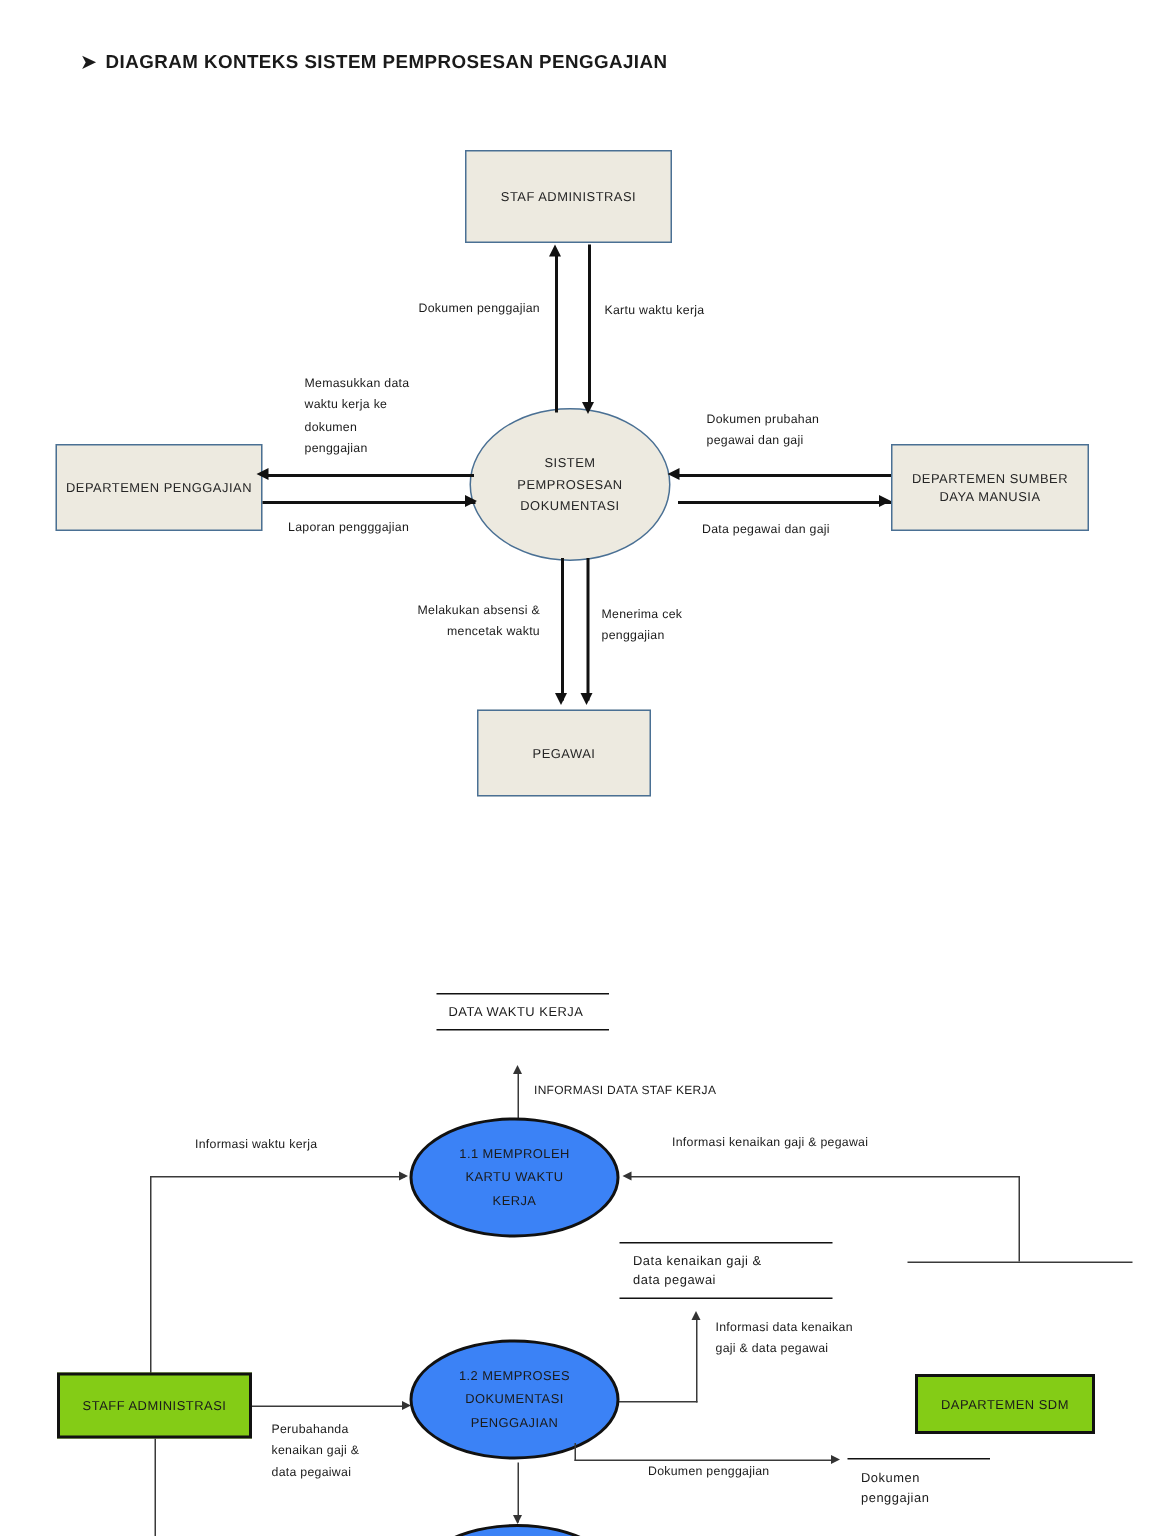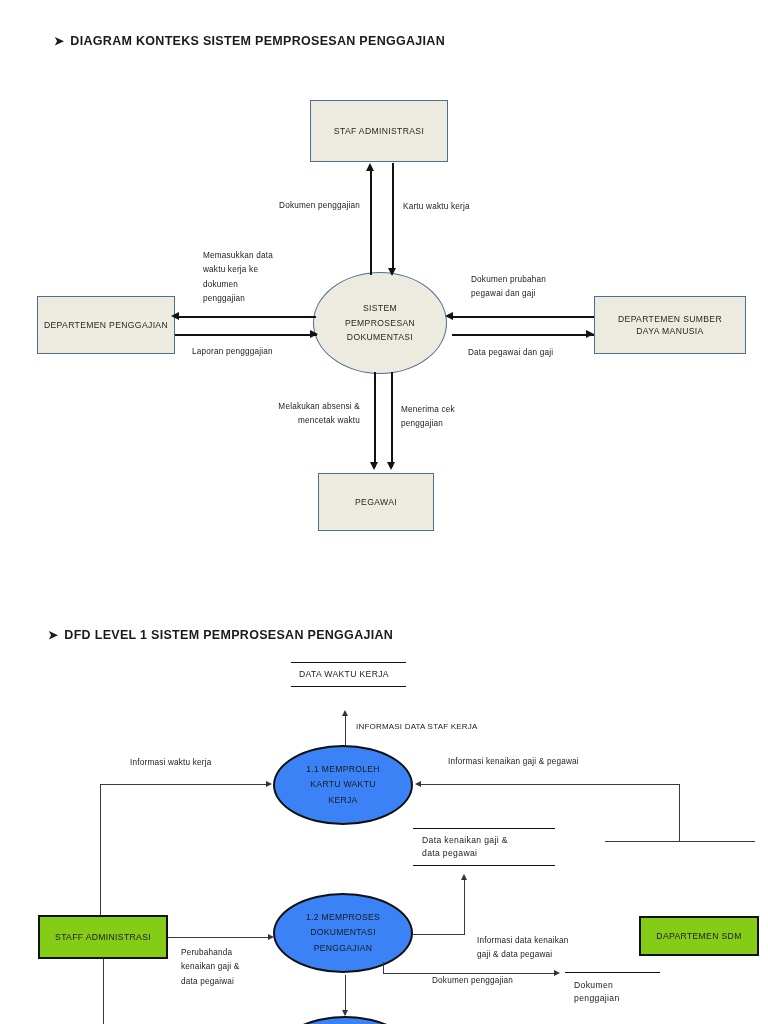--- a/index.html
+++ b/index.html
@@ -77,21 +77,21 @@
 <div class="page">
 
   <div class="heading" style="left:54px;top:34px;">
     <span class="bullet">➤</span><span>DIAGRAM KONTEKS SISTEM PEMPROSESAN PENGGAJIAN</span>
   </div>
 
   <div class="ctx-box" style="left:310px;top:100px;width:138px;height:62px;">STAF ADMINISTRASI</div>
 
   <div class="ctx-box" style="left:37px;top:296px;width:138px;height:58px;">DEPARTEMEN PENGGAJIAN</div>
 
-  <div class="ctx-box" style="left:594px;top:296px;width:152px;height:58px;white-space:pre-line;">DEPARTEMEN SUMBER
+  <div class="ctx-box" style="left:594px;top:296px;width:132px;height:58px;white-space:pre-line;">DEPARTEMEN SUMBER
 DAYA MANUSIA</div>
 
   <div class="ctx-box" style="left:318px;top:473px;width:116px;height:58px;">PEGAWAI</div>
 
   <div class="ctx-ellipse" style="left:313px;top:272px;width:134px;height:102px;white-space:pre-line;">SISTEM
 PEMPROSESAN
 DOKUMENTASI</div>
 
   <div class="ln v" style="left:370px;top:170px;height:105px;"></div>
   <div class="ah up" style="left:366px;top:163px;"></div>
@@ -128,23 +128,20 @@
   <div class="ah down" style="left:370px;top:462px;"></div>
 
   <div class="ln v" style="left:391px;top:372px;height:95px;"></div>
   <div class="ah down" style="left:387px;top:462px;"></div>
 
   <div class="lab r" style="left:225px;top:400px;width:135px;">Melakukan absensi &amp;
 mencetak waktu</div>
   <div class="lab" style="left:401px;top:403px;width:120px;">Menerima cek
 penggajian</div>
 
-  <div class="heading" style="left:48px;top:628px;">
-    <span class="bullet">➤</span><span>DFD LEVEL 1 SISTEM PEMPROSESAN PENGGAJIAN</span>
-  </div>
 
   <div class="store" style="left:291px;top:662px;width:115px;">
     <div class="rule"></div>
     <div class="stext" style="padding-left:8px;">DATA WAKTU KERJA</div>
     <div class="rule bottom"></div>
   </div>
 
   <div class="ln thin v" style="left:345px;top:715px;height:43px;"></div>
   <div class="ahs up" style="left:342px;top:710px;"></div>
   <div class="lab" style="left:356px;top:720px;width:200px;font-size:8px;">INFORMASI DATA STAF KERJA</div>
@@ -168,38 +165,38 @@
     <div class="stext" style="padding-left:9px;">Data kenaikan gaji &amp;
 data pegawai</div>
     <div class="rule bottom"></div>
   </div>
 
   <div class="ln thin h" style="left:605px;top:841px;width:150px;"></div>
 
   <div class="ln thin v" style="left:464px;top:880px;height:55px;"></div>
   <div class="ln thin h" style="left:405px;top:934px;width:60px;"></div>
   <div class="ahs up" style="left:461px;top:874px;"></div>
-  <div class="lab" style="left:477px;top:934px;width:175px;">Informasi data kenaikan
+  <div class="lab" style="left:477px;top:878px;width:175px;">Informasi data kenaikan
 gaji &amp; data pegawai</div>
 
   <div class="dfd-ellipse" style="left:273px;top:893px;width:140px;height:80px;white-space:pre-line;">1.2 MEMPROSES
 DOKUMENTASI
 PENGGAJIAN</div>
 
   <div class="dfd-box" style="left:38px;top:915px;width:130px;height:44px;">STAFF ADMINISTRASI</div>
 
   <div class="ln thin h" style="left:168px;top:937px;width:104px;"></div>
   <div class="ahs right" style="left:268px;top:934px;"></div>
   <div class="lab" style="left:181px;top:946px;width:120px;">Perubahanda
 kenaikan gaji &amp;
 data pegaiwai</div>
 
   <div class="ln thin v" style="left:103px;top:959px;height:65px;"></div>
 
-  <div class="dfd-box" style="left:610px;top:916px;width:120px;height:40px;margin-left:29px;">DAPARTEMEN SDM</div>
+  <div class="dfd-box" style="left:610px;top:916px;width:120px;height:40px;">DAPARTEMEN SDM</div>
 
   <div class="ln thin v" style="left:383px;top:962px;height:12px;"></div>
   <div class="ln thin h" style="left:383px;top:973px;width:175px;"></div>
   <div class="ahs right" style="left:554px;top:970px;"></div>
   <div class="lab" style="left:432px;top:974px;width:140px;">Dokumen penggajian</div>
 
   <div class="store" style="left:565px;top:972px;width:95px;">
     <div class="rule"></div>
     <div class="stext" style="padding-left:9px;padding-top:6px;">Dokumen
 penggajian</div>

